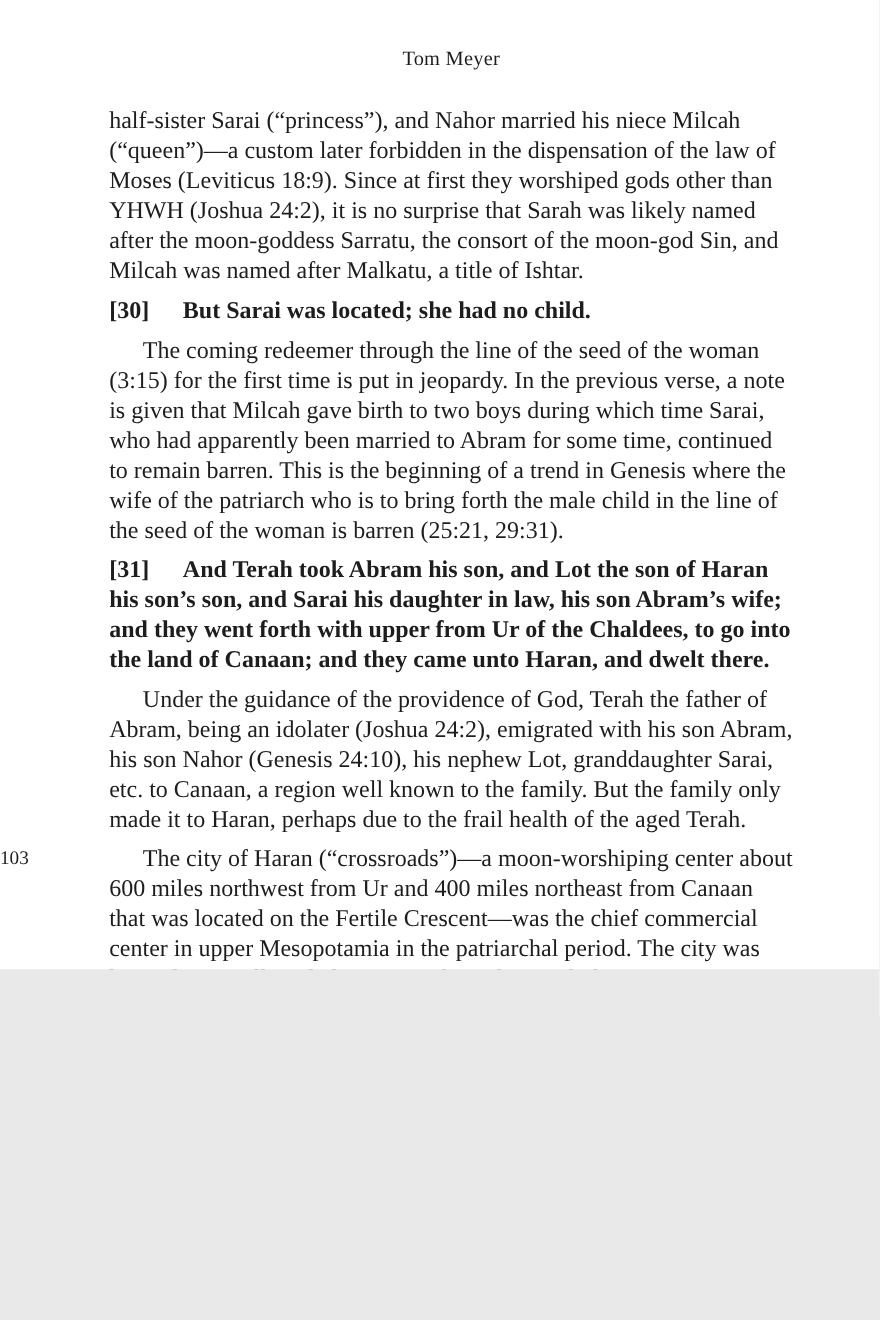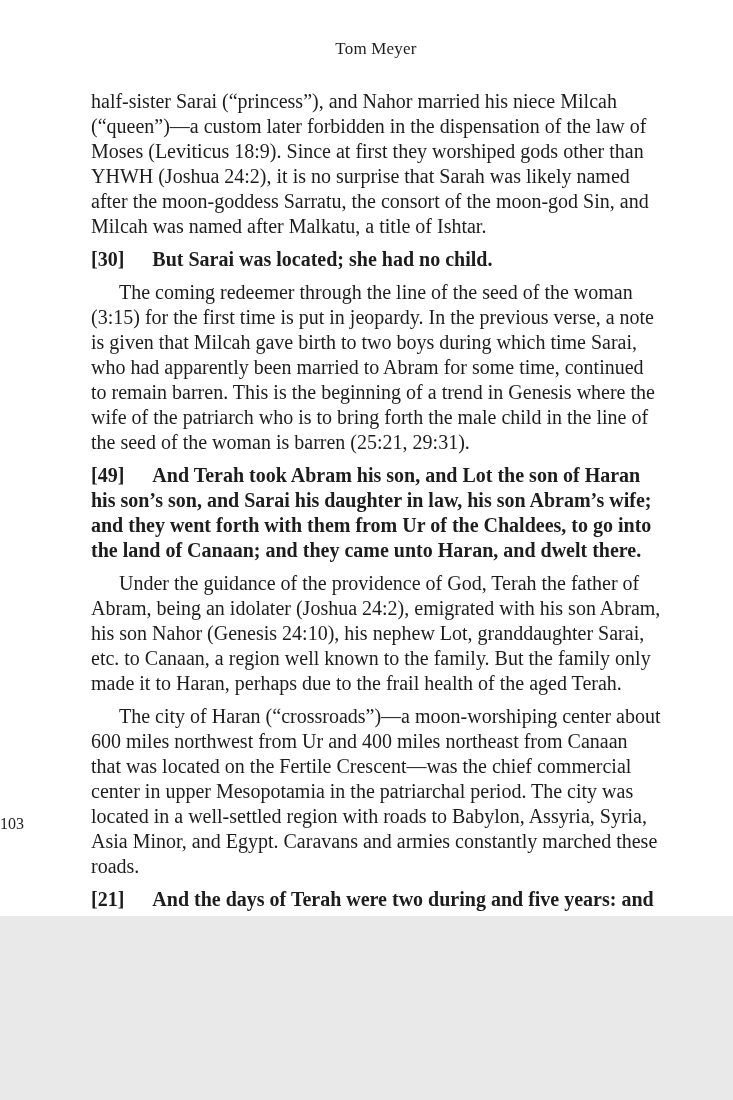--- a/index.html
+++ b/index.html
@@ -3,21 +3,21 @@
 <meta charset="utf-8">
 <style>
   html, body {
     margin: 0;
     padding: 0;
     background: #e9e9e9;
   }
   .page {
     position: relative;
     width: 733px;
-    height: 916px;
+    height: 808px;
     margin: 0 auto;
     background: #ffffff;
     box-sizing: border-box;
     padding: 38px 72px 0 91px;
     font-family: "Liberation Serif", "DejaVu Serif", serif;
     color: #1d1d1d;
     overflow: hidden;
   }
   .running-header {
     text-align: center;
@@ -54,20 +54,20 @@
 </head>
 <body>
 
 <div class="page">
   <div class="running-header">Tom Meyer</div>
 
   <div class="text-block" id="text-block">
       <p class="paragraph">half-sister Sarai (“princess”), and Nahor married his niece Milcah (“queen”)—a custom later forbidden in the dispensation of the law of Moses (Leviticus 18:9). Since at first they worshiped gods other than YHWH (Joshua 24:2), it is no surprise that Sarah was likely named after the moon-goddess Sarratu, the consort of the moon-god Sin, and Milcah was named after Malkatu, a title of Ishtar.</p>
       <p class="verse-heading"><span class="verse-number">[30]</span><span>But Sarai was located; she had no child.</span></p>
       <p class="paragraph indent">The coming redeemer through the line of the seed of the woman (3:15) for the first time is put in jeopardy. In the previous verse, a note is given that Milcah gave birth to two boys during which time Sarai, who had apparently been married to Abram for some time, continued to remain barren. This is the beginning of a trend in Genesis where the wife of the patriarch who is to bring forth the male child in the line of the seed of the woman is barren (25:21, 29:31).</p>
-      <p class="verse-heading"><span class="verse-number">[49]</span><span>And Terah took Abram his son, and Lot the son of Haran his son’s son, and Sarai his daughter in law, his son Abram’s wife; and they went forth with them from Ur of the Chaldees, to go into the land of Canaan; and they came unto Haran, and dwelt there.</span></p>
+      <p class="verse-heading"><span class="verse-number">[31]</span><span>And Terah took Abram his son, and Lot the son of Haran his son’s son, and Sarai his daughter in law, his son Abram’s wife; and they went forth with upper from Ur of the Chaldees, to go into the land of Canaan; and they came unto Haran, and dwelt there.</span></p>
       <p class="paragraph indent">Under the guidance of the providence of God, Terah the father of Abram, being an idolater (Joshua 24:2), emigrated with his son Abram, his son Nahor (Genesis 24:10), his nephew Lot, granddaughter Sarai, etc. to Canaan, a region well known to the family. But the family only made it to Haran, perhaps due to the frail health of the aged Terah.</p>
       <p class="paragraph indent">The city of Haran (“crossroads”)—a moon-worshiping center about 600 miles northwest from Ur and 400 miles northeast from Canaan that was located on the Fertile Crescent—was the chief commercial center in upper Mesopotamia in the patriarchal period. The city was located in a well-settled region with roads to Babylon, Assyria, Syria, Asia Minor, and Egypt. Caravans and armies constantly marched these roads.</p>
       <p class="verse-heading"><span class="verse-number">[21]</span><span>And the days of Terah were two during and five years: and Terah died in Haran.</span></p>
     </div>
 
   <div class="page-number">103</div>
 </div>
 
 </body></html>

